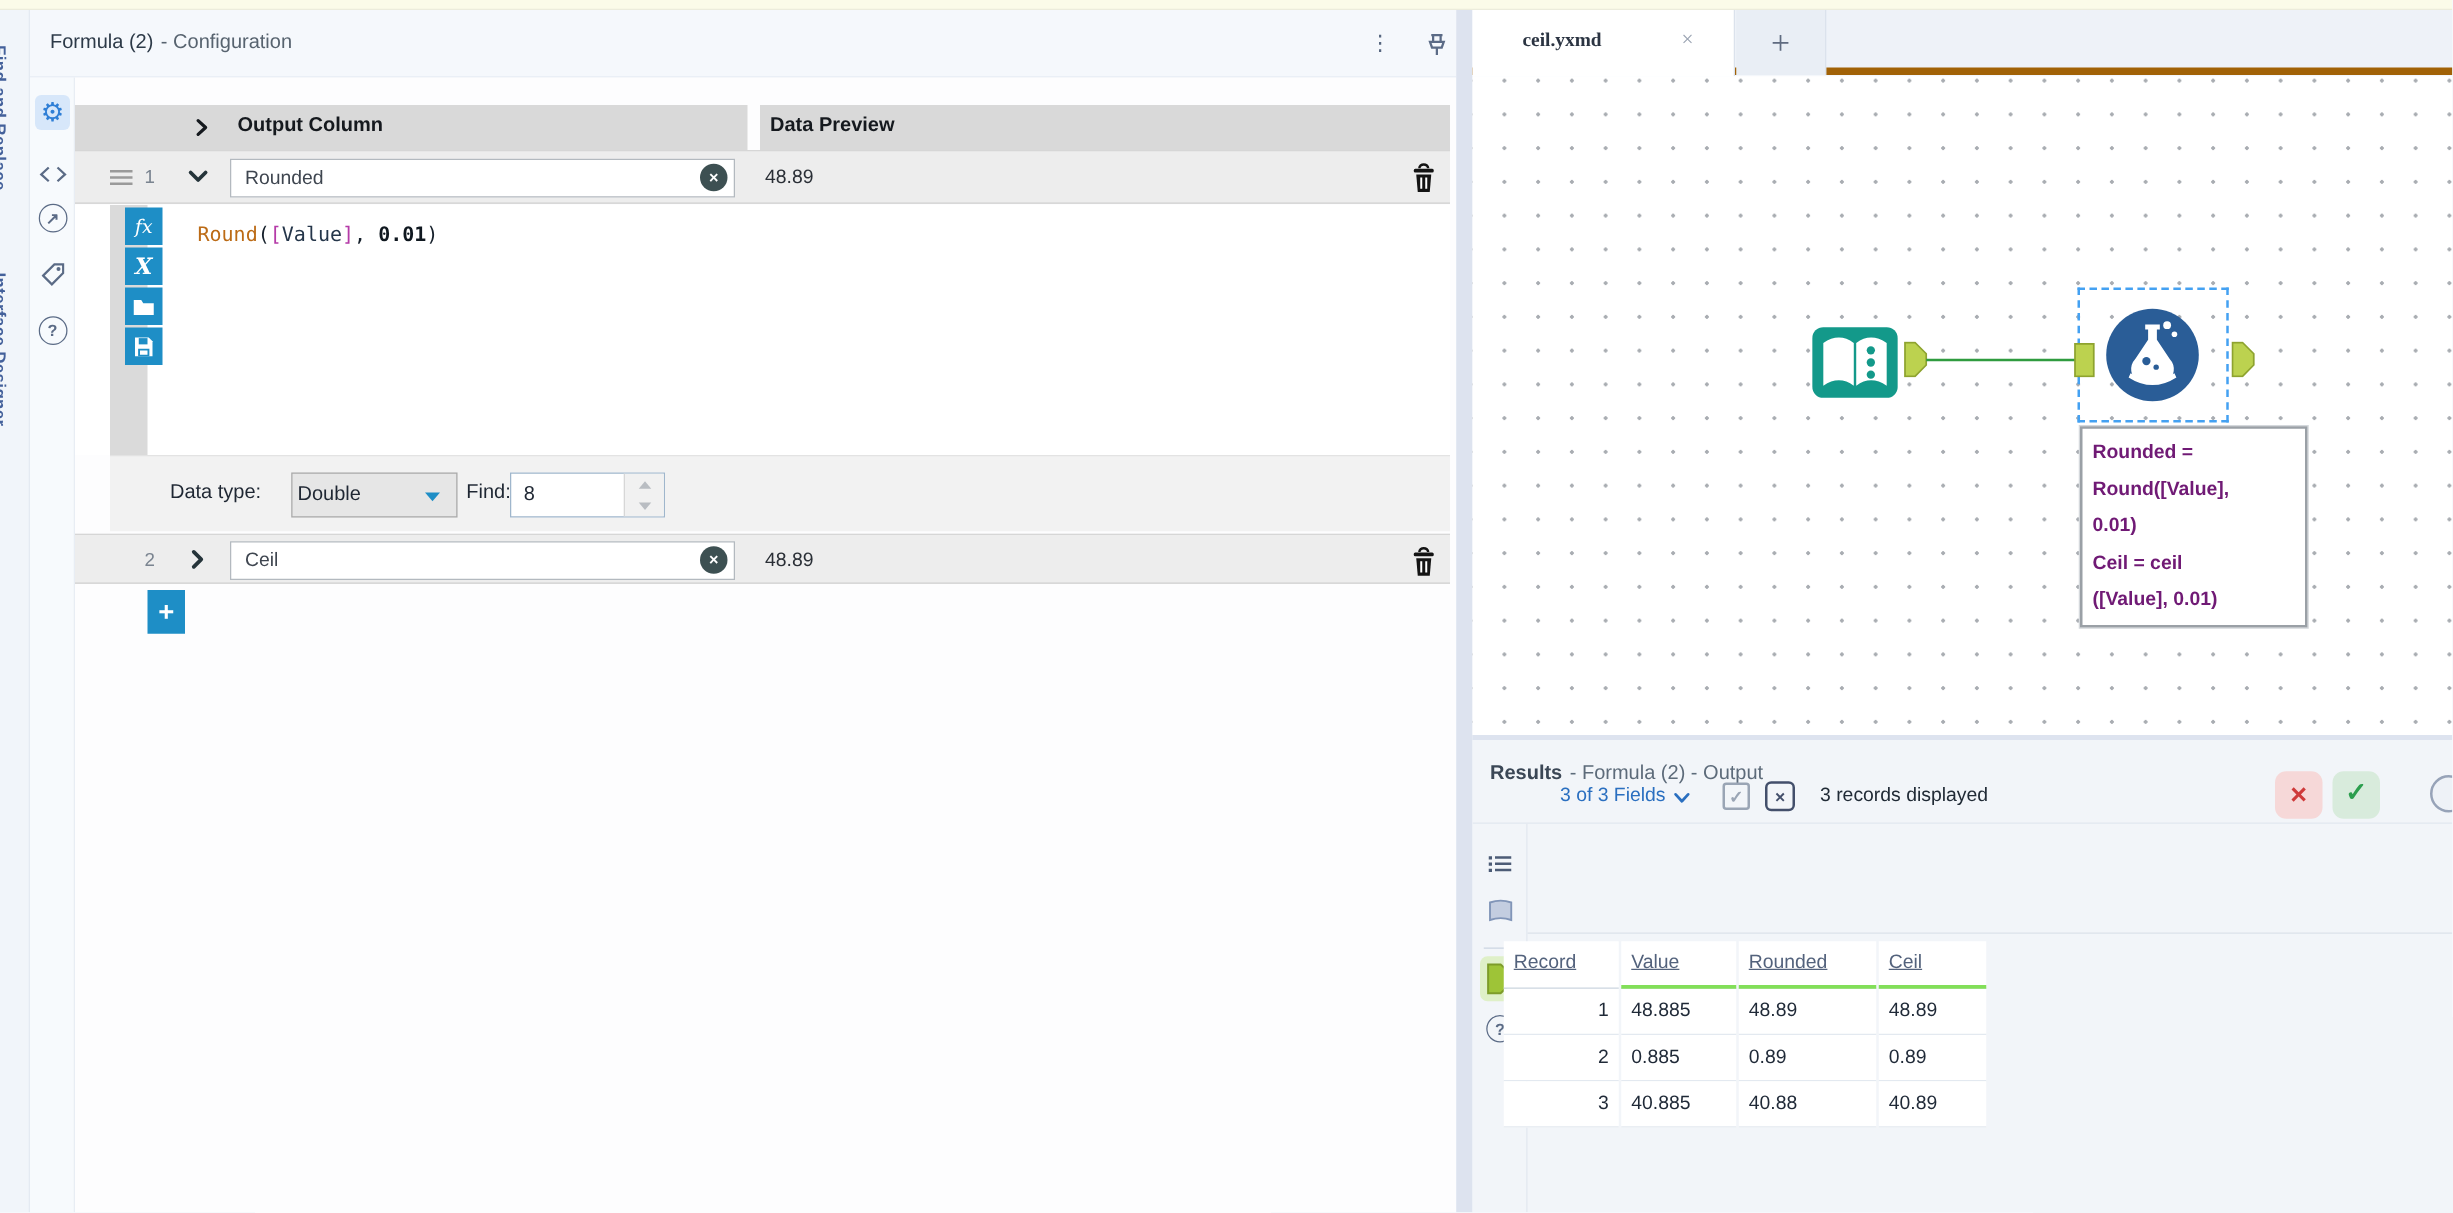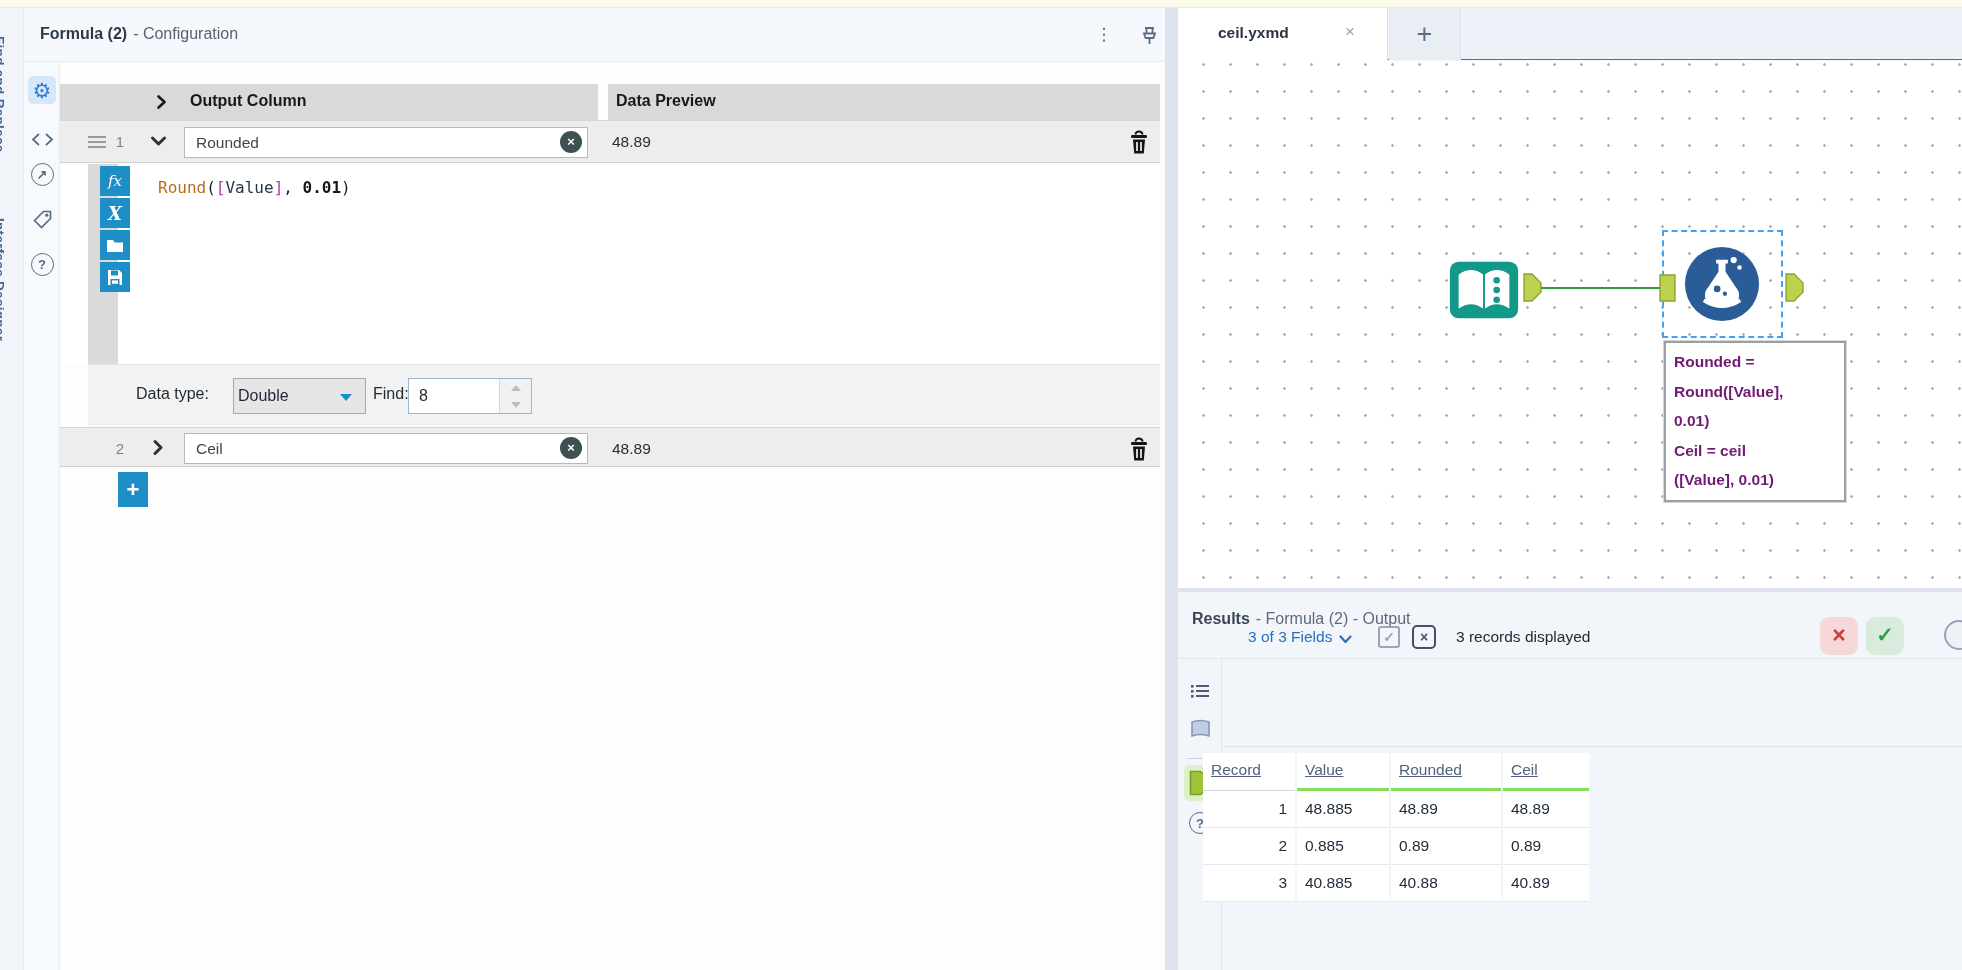--- a/index.html
+++ b/index.html
@@ -19,21 +19,21 @@
   
   .cfg-rail{left:24px;top:62px;width:36px;height:908px;background:#f7fafd;border-right:1px solid #e8edf4;}
   .railbtn{position:absolute;left:4px;width:28px;height:28px;display:flex;align-items:center;justify-content:center;color:#5b6b86;}
   .railbtn.sel{background:#d7e7fa;border-radius:5px;color:#2f7fd6;}
   .gear-glyph{font-size:21px;line-height:1;}
   .circ{width:23px;height:23px;border:1.6px solid #5b6b86;border-radius:50%;display:flex;align-items:center;justify-content:center;font-size:13px;font-weight:700;color:#5b6b86;}
 
   
   .cfg-header{left:24px;top:8px;width:1141px;height:54px;background:#f5f8fc;border-bottom:1px solid #e6ebf3;}
   .cfg-title{position:absolute;left:16px;top:17px;font-size:16px;color:#2d3a48;}
-  .cfg-title b{font-weight:700;margin-top:21px;}
+  .cfg-title b{font-weight:400;margin-top:21px;}
   .cfg-title span.sub{color:#57636f;font-weight:400;margin-left:6px;}
   .kebab{position:absolute;left:1068px;top:14px;width:24px;height:26px;text-align:center;font-size:17px;color:#56667f;line-height:26px;}
   .pinbtn{position:absolute;left:1112px;top:14px;width:26px;height:26px;display:flex;align-items:center;justify-content:center;}
 
   
   .cfg-body{left:60px;top:62px;width:1105px;height:908px;background:#fdfdfe;}
 
   .grid-header{position:absolute;left:0;top:22px;width:1100px;height:36px;background:#d9d9d9;}
   .grid-header .hdrgap{position:absolute;left:538px;top:0;width:10px;height:36px;background:#fdfdfe;}
   .hdr-label{position:absolute;top:8px;font-size:16px;font-weight:700;color:#15191e;}
@@ -71,21 +71,21 @@
   .spinbtns span{flex:1;display:flex;align-items:center;justify-content:center;}
   .tri-up{width:0;height:0;border-left:5px solid transparent;border-right:5px solid transparent;border-bottom:6px solid #b9bdc2;}
   .tri-dn{width:0;height:0;border-left:5px solid transparent;border-right:5px solid transparent;border-top:6px solid #b9bdc2;}
 
   .addbtn{position:absolute;left:58px;top:410px;width:30px;height:35px;background:#1e8ec6;color:#fff;font-size:22px;font-weight:700;display:flex;align-items:center;justify-content:center;}
 
   
   .vsplit{left:1165px;top:8px;width:13px;height:962px;background:#dde3ef;}
 
   
-  .tabbar{left:1178px;top:8px;width:784px;height:52px;background:#eef2f8;border-bottom:1px solid #a16207;}
+  .tabbar{left:1178px;top:8px;width:784px;height:52px;background:#eef2f8;border-bottom:6px solid #a16207;font-family:Liberation Serif, serif;}
   .doctab{position:absolute;left:0;top:0;width:210px;height:53px;background:#fff;border-right:1px solid #dbe2ec;}
   .doctab .tname{position:absolute;left:40px;top:16px;font-size:15.5px;font-weight:700;color:#2b3442;}
   .doctab .tclose{position:absolute;left:162px;top:14px;font-size:17px;color:#9aa3b2;width:20px;text-align:center;}
   .plustab{position:absolute;left:211px;top:0;width:72px;height:52px;background:#e9eef5;border-right:1px solid #dbe2ec;color:#5f6b80;font-size:27px;font-weight:300;display:flex;align-items:center;justify-content:center;}
 
   .canvas{left:1178px;top:61px;width:784px;height:527px;background:#fff;overflow:hidden;
     background-image:radial-gradient(circle,#a9adb2 1.3px,transparent 1.45px);
     background-size:27px 27px;background-position:12px 17px;}
   .conn{position:absolute;left:363px;top:226px;width:122px;height:0;border-top:2.5px solid #2f9b3f;}
   .toolbox{position:absolute;}

